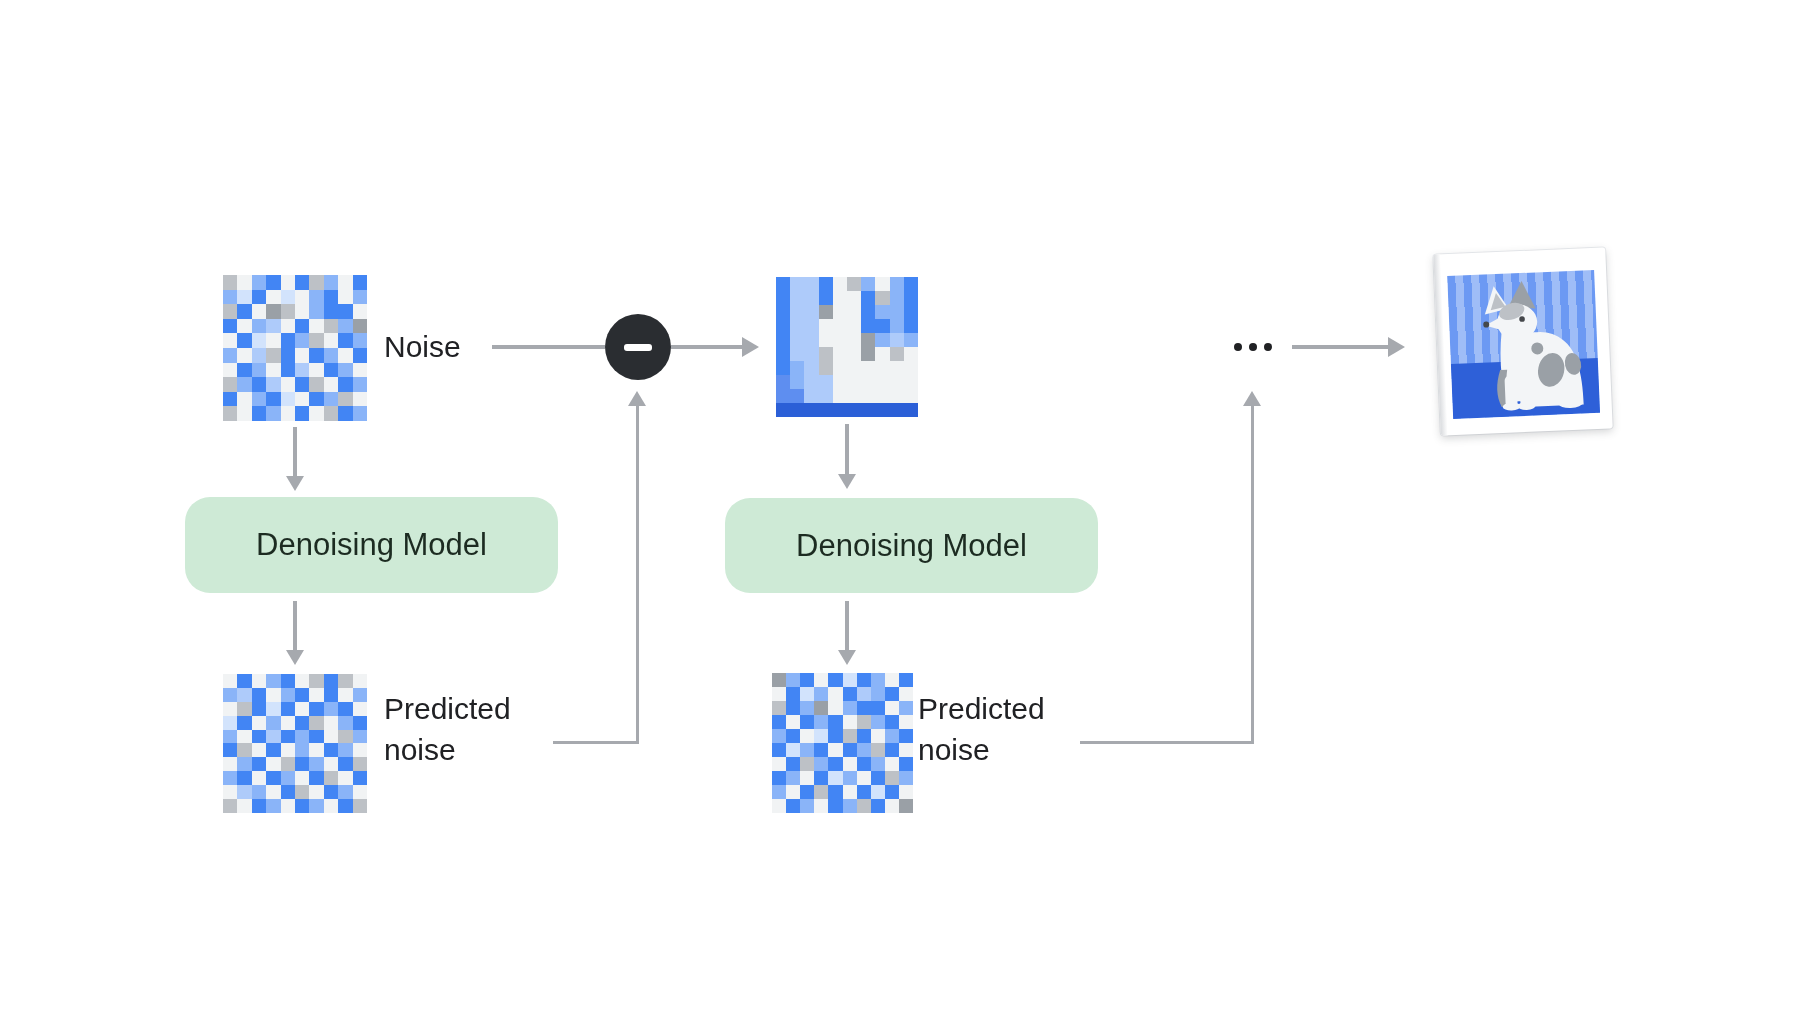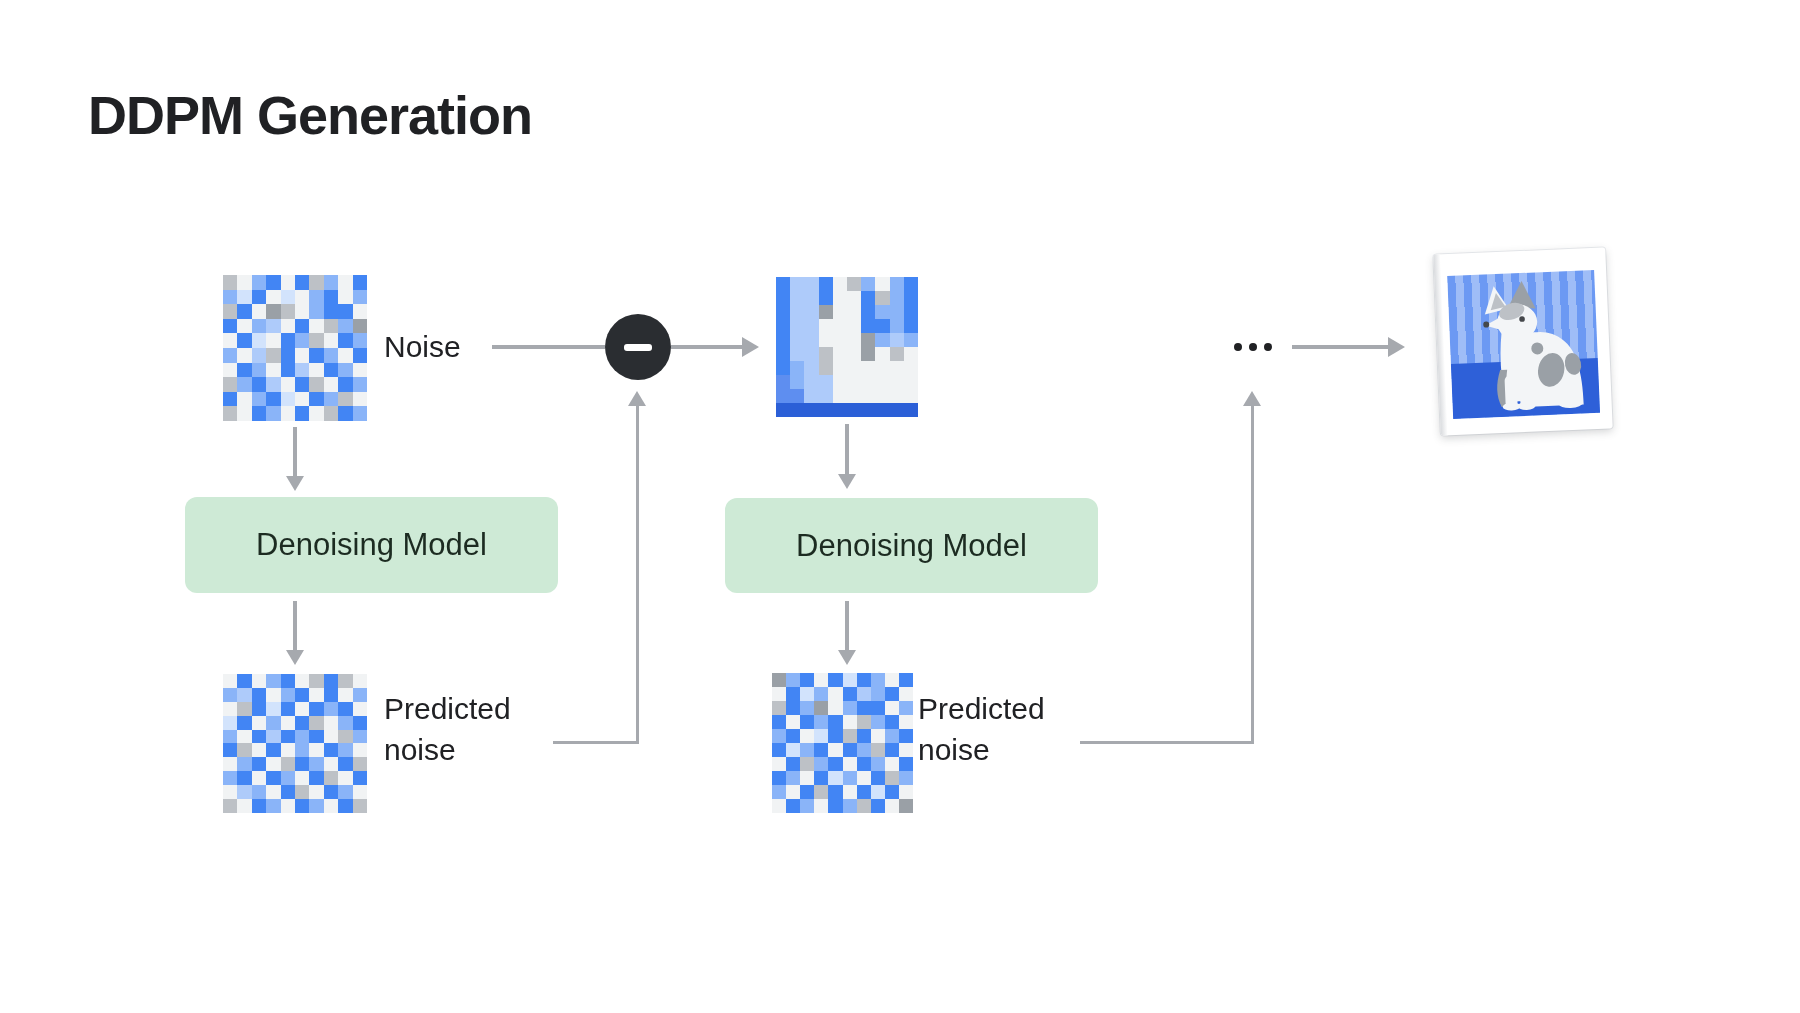--- a/index.html
+++ b/index.html
@@ -26,21 +26,21 @@
          border-right:9px solid transparent;border-bottom:15px solid var(--line);}
   .ah-down{position:absolute;width:0;height:0;border-left:9px solid transparent;
            border-right:9px solid transparent;border-top:15px solid var(--line);}
 
   
   .subtract{position:absolute;left:605px;top:314px;width:66px;height:66px;border-radius:50%;
             background:var(--node);display:flex;align-items:center;justify-content:center;}
   .minusbar{width:28px;height:7px;border-radius:3px;background:#ffffff;}
 
   
-  .modelbox{position:absolute;width:373px;height:96px;border-radius:12px;background:var(--box-bg);
+  .modelbox{position:absolute;width:373px;height:96px;border-radius:25px;background:var(--box-bg);
             display:flex;align-items:center;justify-content:center;font-size:31px;
             color:var(--box-text);}
 
   
   .dots{position:absolute;left:1234px;top:343px;display:flex;gap:7px;}
   .dots i{width:8px;height:8px;border-radius:50%;background:var(--text);display:block;}
 
   
   .polaroid{position:absolute;left:1437px;top:251px;width:172px;height:181px;background:#ffffff;
             border-radius:3px;transform:rotate(-2.4deg);
@@ -52,21 +52,20 @@
   .floor{position:absolute;left:0;right:0;top:88px;bottom:0;background:var(--floor);}
   .dog{position:absolute;left:0;top:0;width:147px;height:142px;}
   .f-white{fill:var(--dog-white);} .f-gray{fill:var(--dog-gray);}
   .f-gray2{fill:var(--dog-gray2);} .f-dark{fill:var(--dog-dark);}
 </style>
 </head>
 <body>
 
 <div class="canvas">
 
-  <div class="page-title">DDPM Generation</div>
 
   <div class="pixgrid" style="left: 223px; top: 275px; width: 144px; height: 146px; grid-template-columns: repeat(10, 1fr); grid-template-rows: repeat(10, 1fr);">
       <div style="background: rgb(189, 193, 198);"></div>
       <div style="background: rgb(241, 243, 244);"></div>
       <div style="background: rgb(138, 180, 248);"></div>
       <div style="background: rgb(66, 133, 244);"></div>
       <div style="background: rgb(241, 243, 244);"></div>
       <div style="background: rgb(66, 133, 244);"></div>
       <div style="background: rgb(189, 193, 198);"></div>
       <div style="background: rgb(138, 180, 248);"></div>

